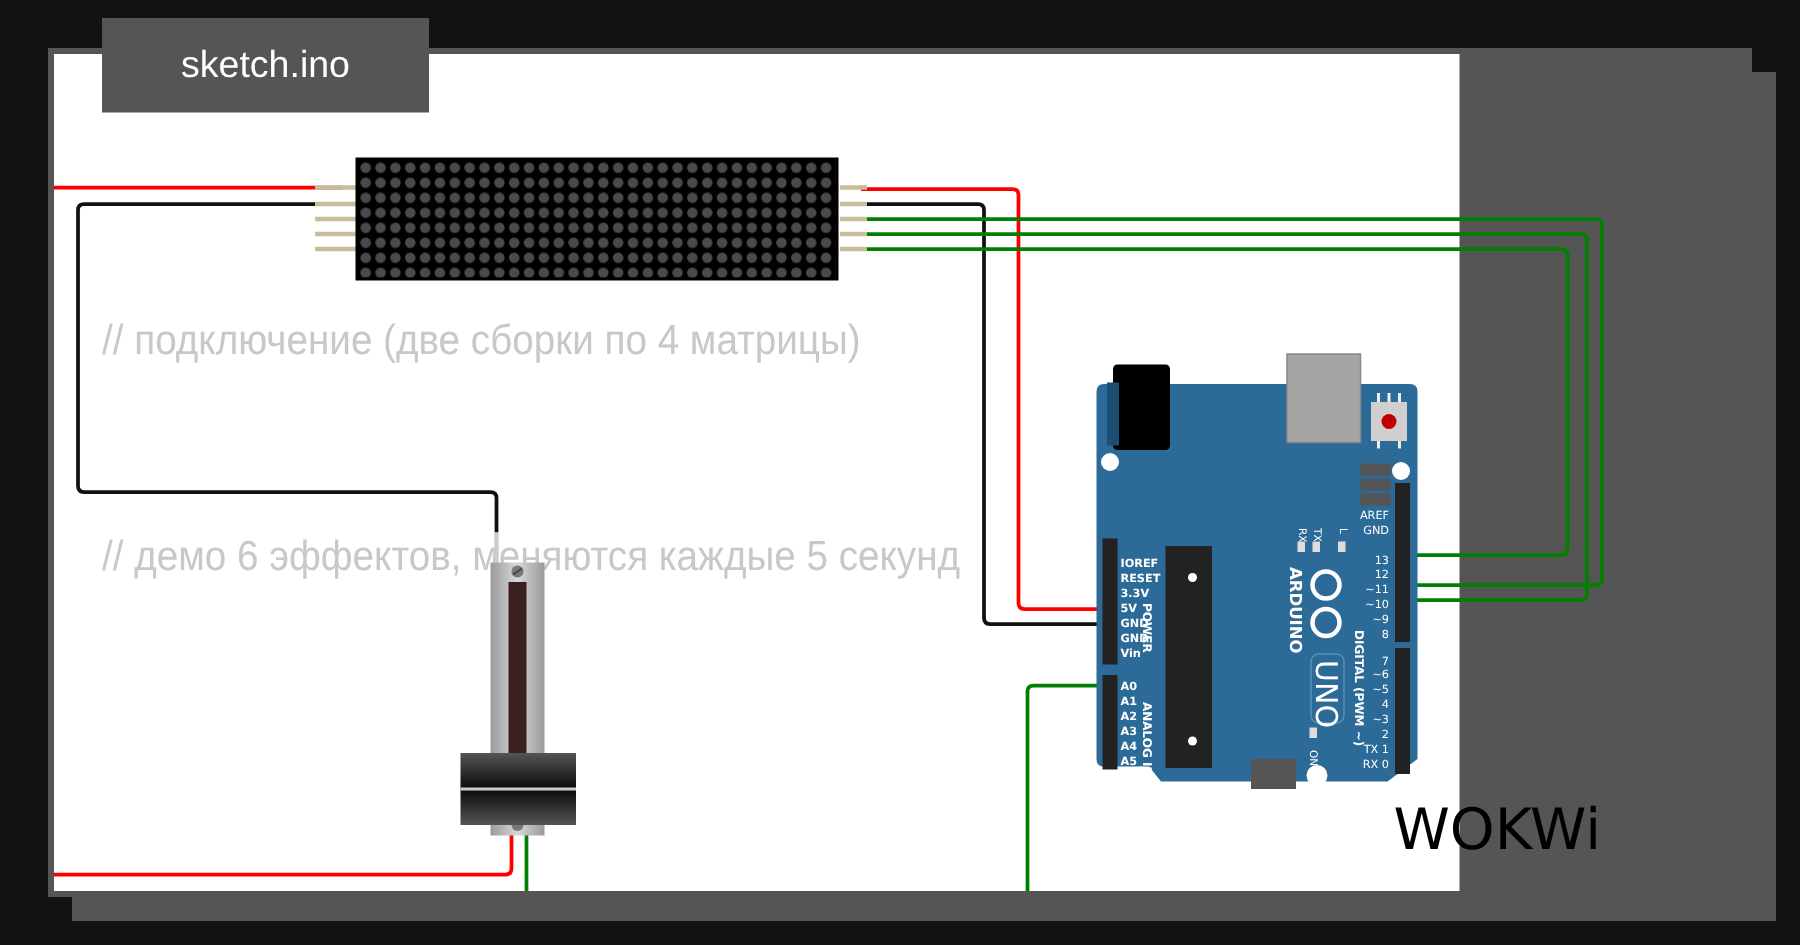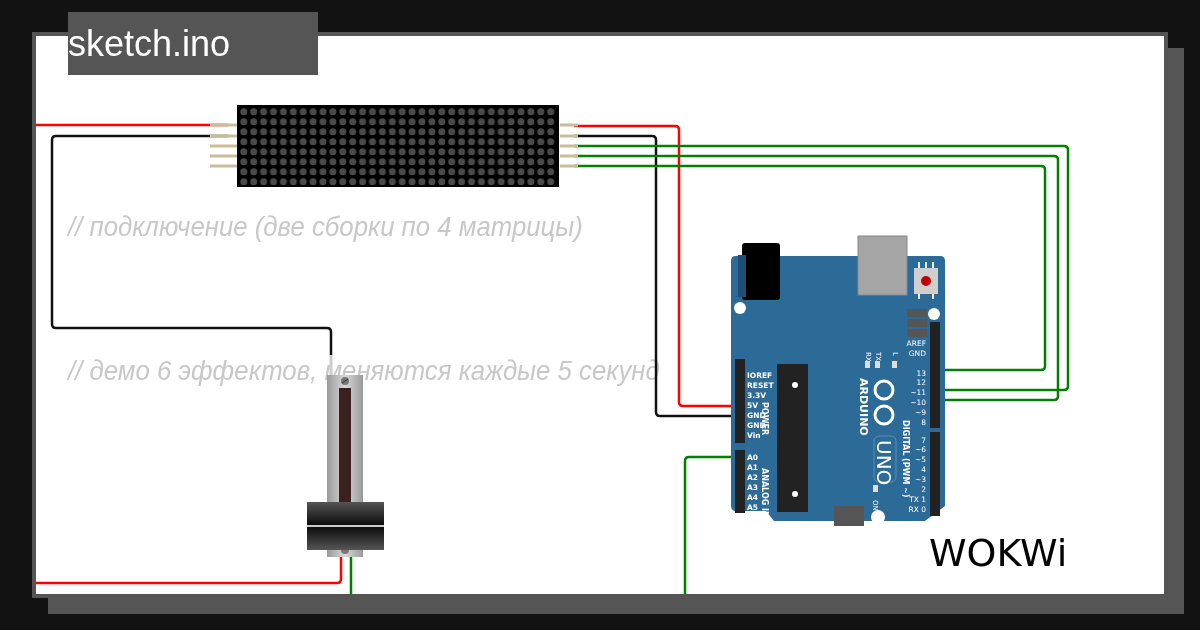--- a/index.html
+++ b/index.html
@@ -10,28 +10,28 @@
   }
   .shadow-frame {
     position: absolute; left: 48px; top: 48px; width: 1136px; height: 566px;
     background: #555555;
   }
   .card {
     position: absolute; left: 32px; top: 32px; width: 1136px; height: 566px;
     background: #555555;
   }
   .card-inner {
-    position: absolute; left: 4px; top: 4px; width: 1128px; height: 558px;
-    background: #ffffff; overflow: hidden; font-style: italic;
+    position: absolute; left: 4px; top: 4px; width: 937px; height: 558px;
+    background: #ffffff; overflow: hidden;
   }
   .file-tab {
-    position: absolute; left: 68px; top: 12px; height: 63px; width: 250px;
+    position: absolute; left: 68px; top: 12px; height: 63px; width: 218px;
     background: #555555; color: #ffffff;
-    font-family: "Liberation Sans", sans-serif; font-size: 36px;
-    line-height: 63px; z-index: 20;
+    font-family: "Liberation Sans", sans-serif; font-size: 25px;
+    line-height: 63px; text-align: center; z-index: 20;
   }
   .code {
     position: absolute; left: 32px; top: 70px;
     font-family: "Liberation Sans", sans-serif; font-size: 28px;
     color: #c8c8c8; white-space: pre; line-height: 48.3px;
     transform: scaleX(0.92); transform-origin: left top;
   }
   .code .line { height: 48.3px; }
   svg.wires { position: absolute; left: 0; top: 0; z-index: 5; }
   .logo {

